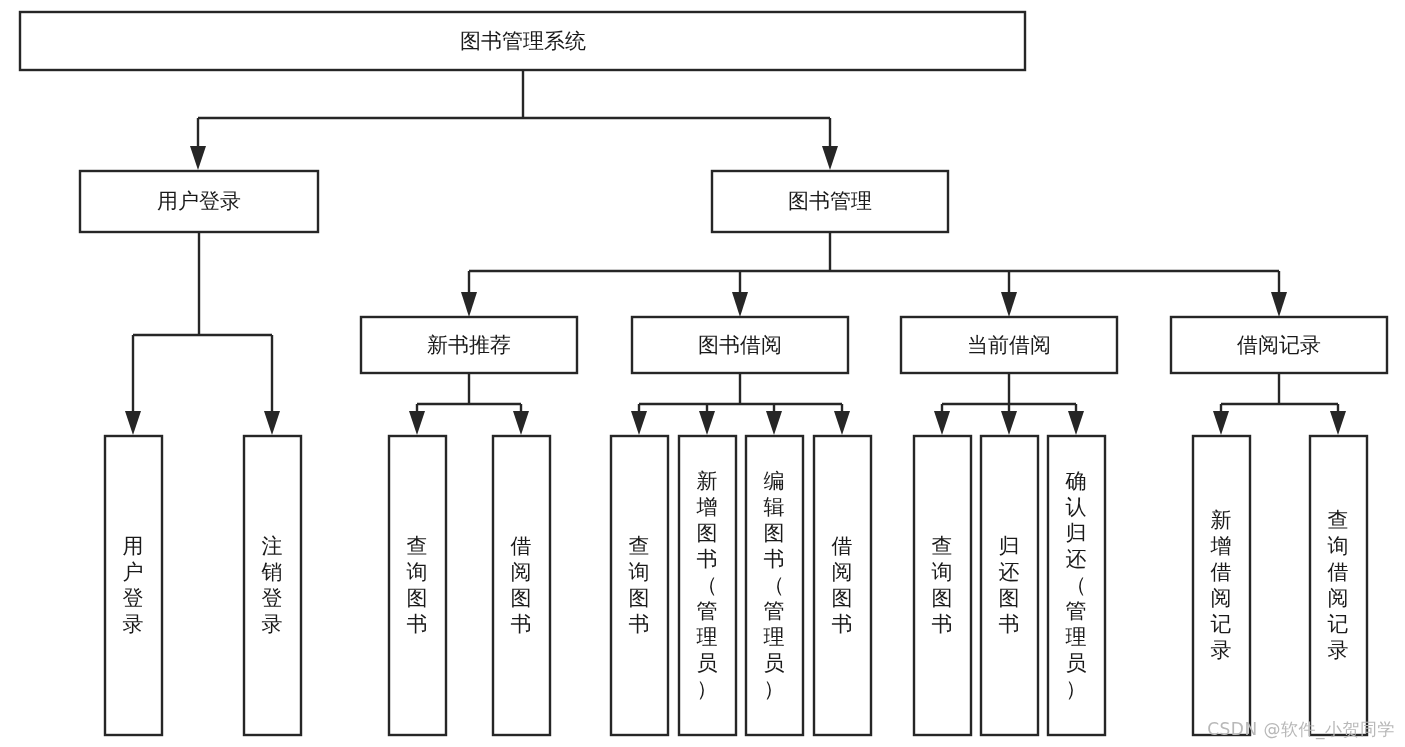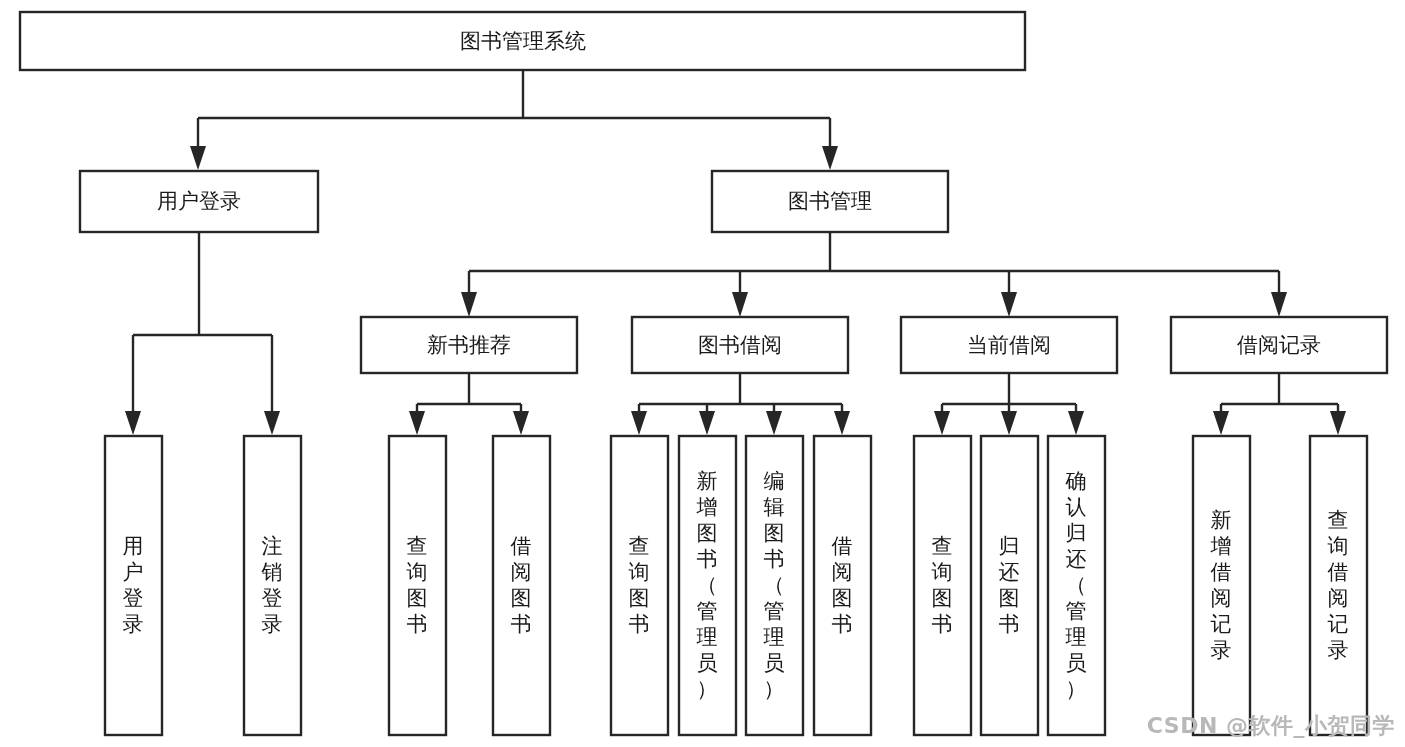--- a/index.html
+++ b/index.html
@@ -44,26 +44,25 @@
   }
   .arrow-head {
     fill: #262626;
     stroke: none;
   }
   .watermark {
     position: absolute;
     right: 10px;
     bottom: 6px;
     font-family: "DejaVu Sans", "Liberation Sans", sans-serif;
-    font-size: 22px;
+    font-size: 17px;
     color: #b8b8b8;
     white-space: nowrap;
     letter-spacing: 0.5px;
     user-select: none;
-    font-weight: bold;
   }
 </style>
 </head>
 <body>
 
 <svg id="diagram" viewBox="0 0 1405 747" xmlns="http://www.w3.org/2000/svg">
 
   <g>
 
     <path class="link-line" d="M523,70 L523,118"></path>

